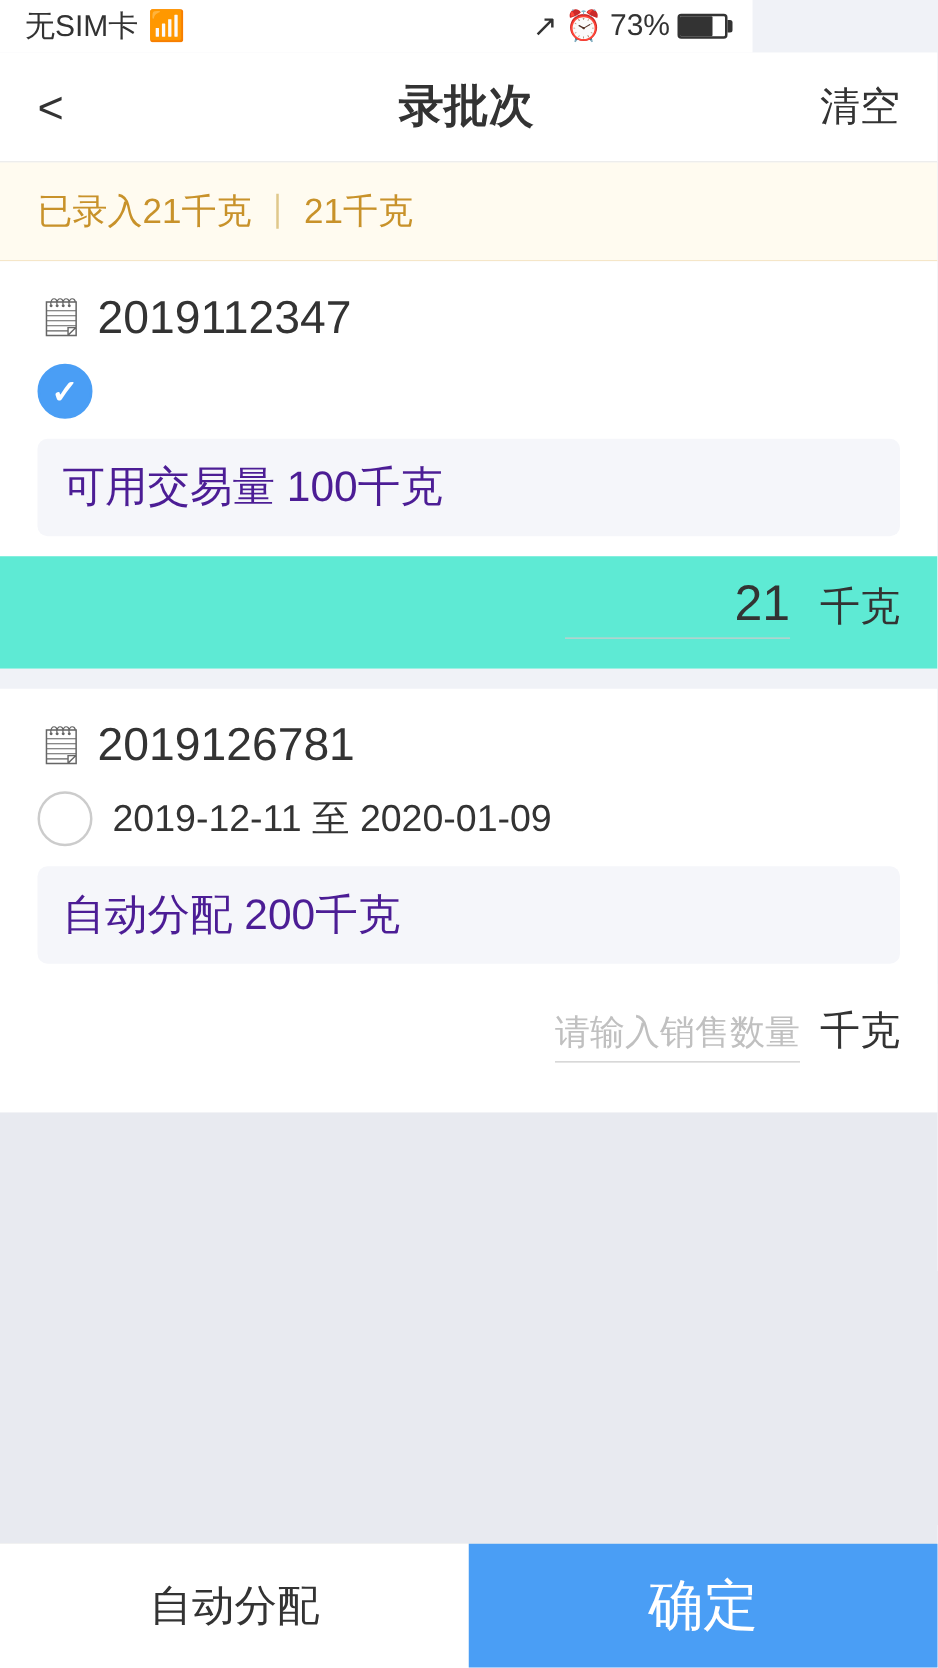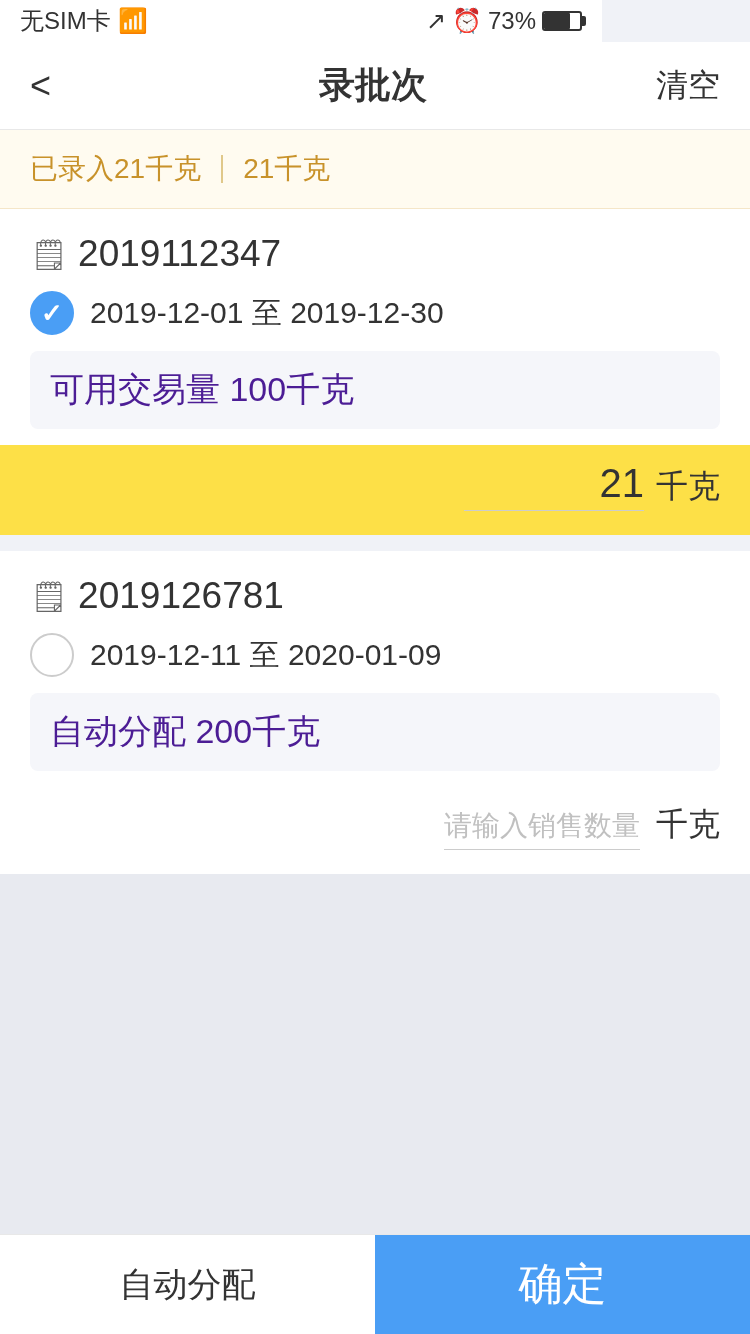--- a/index.html
+++ b/index.html
@@ -167,22 +167,22 @@
       font-size: 34px;
       color: #4c1d95;
     }
 
     
     .quantity-row {
       padding: 16px 30px 24px 30px;
       display: flex;
       align-items: baseline;
       justify-content: flex-end;
-      gap: 12px;
-      background: #fde047;
+      gap: 24px;
+      background: #5eead4;
     }
     .quantity-value {
       font-size: 40px;
       color: #333;
       font-weight: 500;
     }
     .quantity-unit {
       font-size: 32px;
       color: #333;
     }
@@ -194,21 +194,21 @@
     }
 
     
     .section-divider {
       height: 16px;
       background: #f0f2f7;
     }
 
     
     .input-row {
-      padding: 16px 30px 24px 30px;
+      padding: 16px 30px 40px 30px;
       display: flex;
       align-items: baseline;
       justify-content: flex-end;
       gap: 16px;
       background: #fff;
     }
     .input-placeholder {
       font-size: 28px;
       color: #c0c0c0;
     }
@@ -296,21 +296,20 @@
   <span class="info-value">21千克</span>
 </div>
 
 <div class="batch-card">
   <div class="batch-header">
     <span class="batch-icon">🗒</span>
     <span class="batch-number">2019112347</span>
   </div>
   <div class="batch-row">
     <div class="radio-btn checked"></div>
-    <span class="batch-date">2019-12-01 至 2019-12-30</span>
   </div>
   <div class="batch-available">可用交易量 100千克</div>
   <div class="quantity-row">
     <div class="quantity-underline">
       <span class="quantity-value">21</span>
     </div>
     <span class="quantity-unit">千克</span>
   </div>
 </div>
 

